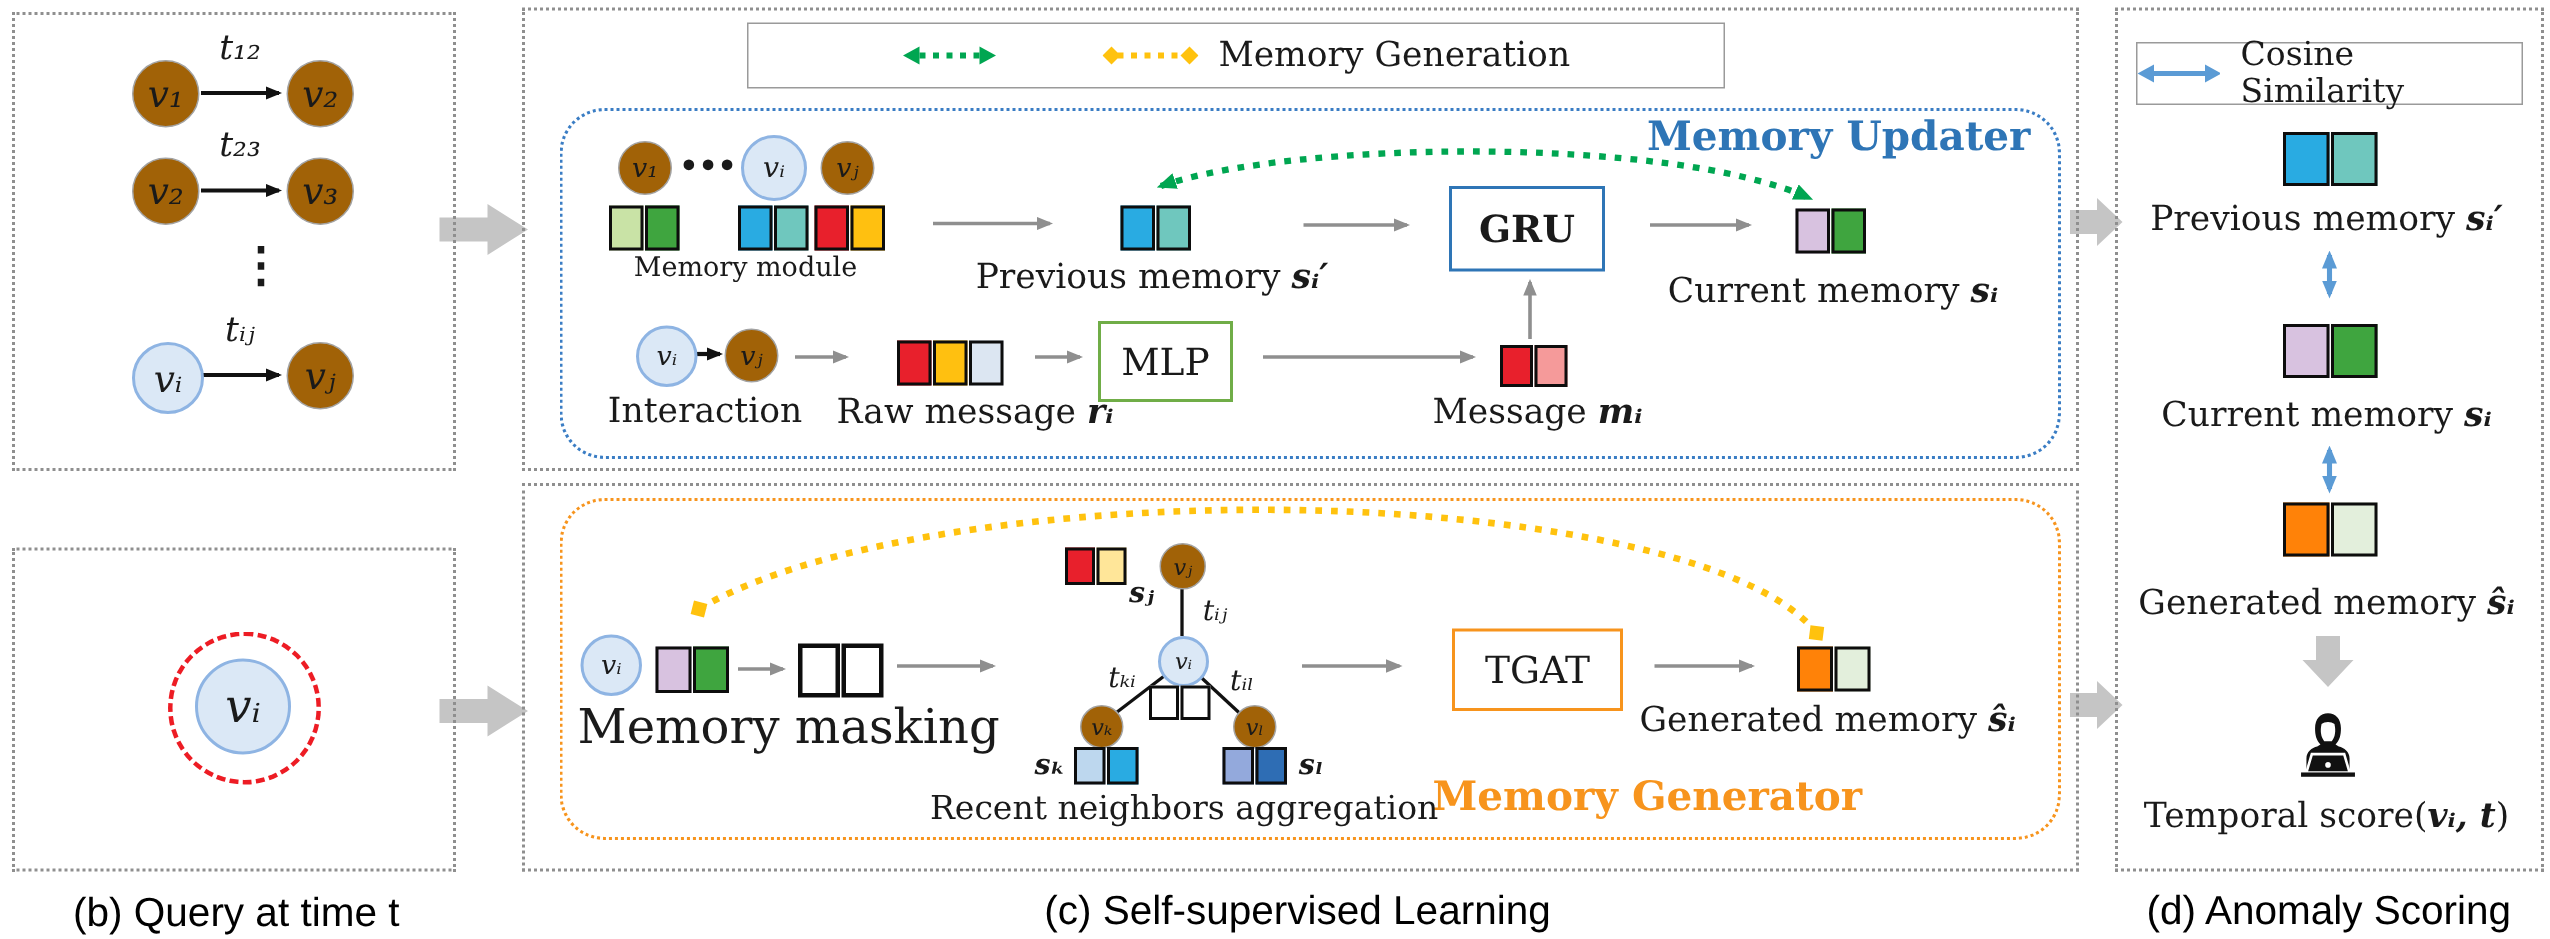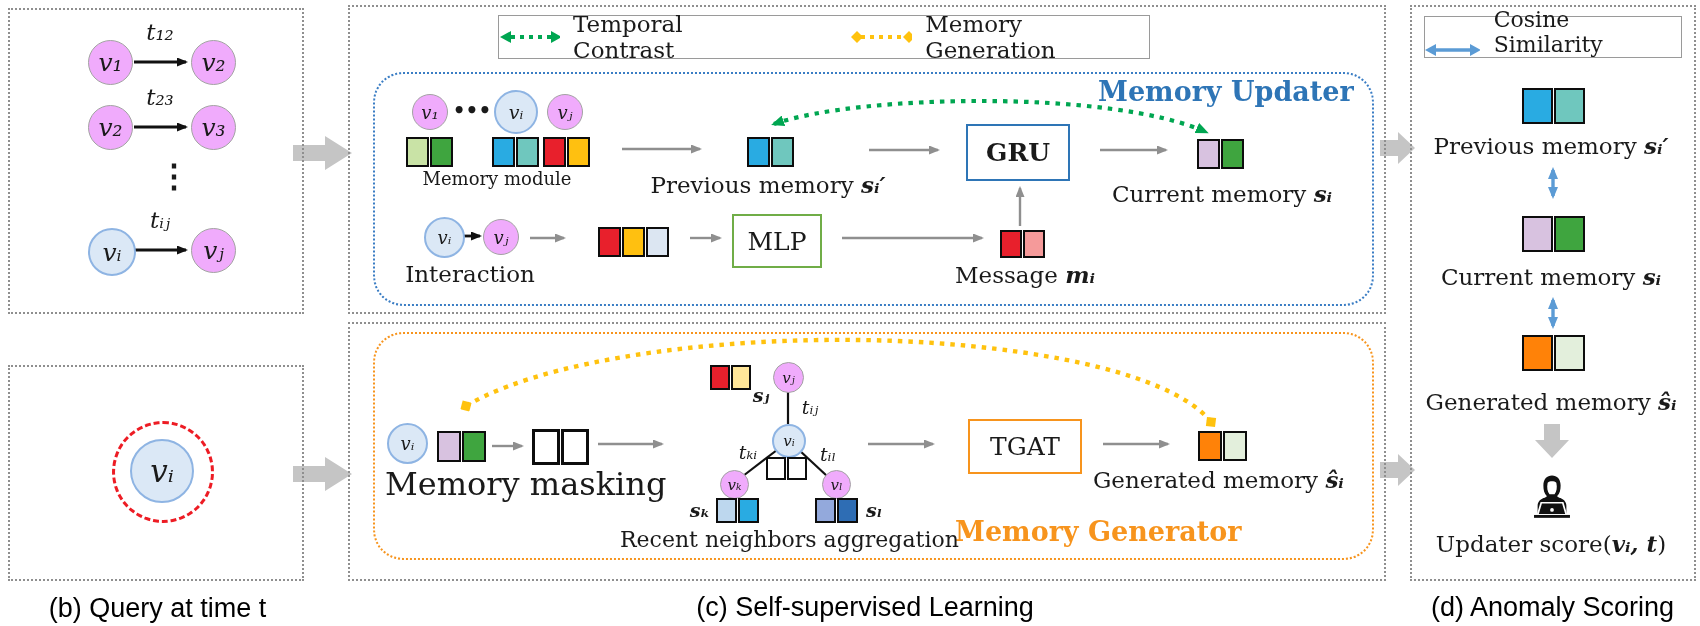--- a/index.html
+++ b/index.html
@@ -7,21 +7,21 @@
           font-family:"DejaVu Serif",serif;color:#1a1a1a;}
   .overlay{position:absolute;left:0;top:0;pointer-events:none;}
   .panel{position:absolute;border:2px dotted #8f8f8f;background:transparent;}
   .roundbox{position:absolute;border-radius:30px;background:transparent;}
   .roundbox.blue{border:2.5px dotted #3a7dc4;}
   .roundbox.orange{border:2.5px dotted #f7941d;}
   .caption{position:absolute;font-family:"Liberation Sans",sans-serif;font-size:27px;color:#000;
            text-align:center;white-space:nowrap;}
   .dlabel{position:absolute;font-size:22px;text-align:center;white-space:nowrap;}
   .dlabel .var,.var{font-style:italic;font-weight:bold;}
-  .node{position:absolute;border-radius:50%;background:#f0abfc;border:1.6px solid #a3a3a3;
+  .node{position:absolute;border-radius:50%;background:#a16207;border:1.6px solid #a3a3a3;
         display:flex;align-items:center;justify-content:center;font-style:italic;}
   .node.blue{background:#dbe8f6;border:2px solid #8eb4e3;}
   .pair{position:absolute;display:flex;}
   .cell{border:2.2px solid #0d0d0d;}
   .cell + .cell{margin-left:1px;}
   .opbox{position:absolute;display:flex;align-items:center;justify-content:center;
          font-size:25px;background:#fff;}
   .opbox.gru{border:2.5px solid #2e75b6;}
   .opbox.mlp{border:2.5px solid #70ad47;}
   .opbox.tgat{border:2.5px solid #f7941d;}
@@ -118,21 +118,20 @@
   <div class="panel" style="left:348px;top:5px;width:1034px;height:305px;"></div>
   <div class="panel" style="left:348px;top:322px;width:1034px;height:255px;"></div>
 
   <div class="legendbox" style="left:498px;top:15px;width:650px;height:42px;gap:70px;">
     <div class="legend-entry">
       <svg width="64" height="14">
         <line x1="12" y1="7" x2="52" y2="7" stroke="#00a651" stroke-width="4" stroke-dasharray="4 5"></line>
         <path d="M12,1 L1,7 L12,13 Z" fill="#00a651"></path>
           <path d="M52,1 L63,7 L52,13 Z" fill="#00a651"></path>
       </svg>
-      <span>Temporal Contrast</span>
     </div>
     <div class="legend-entry">
       <svg width="64" height="14">
         <line x1="10" y1="7" x2="54" y2="7" stroke="#ffc20e" stroke-width="4" stroke-dasharray="4 5"></line>
         <path d="M6,1 L12,7 L6,13 L0,7 Z" fill="#ffc20e"></path>
           <path d="M58,1 L64,7 L58,13 L52,7 Z" fill="#ffc20e"></path>
       </svg>
       <span>Memory Generation</span>
     </div>
   </div>
@@ -179,20 +178,23 @@
 
   <div class="node blue" style="left:424px;top:217px;width:37px;height:37px;font-size:18px;">vᵢ</div>
   <div class="node" style="left:483px;top:219px;width:34px;height:34px;font-size:18px;">vⱼ</div>
   <div class="dlabel" style="left:395px;top:261px;width:150px;font-size:23px;">Interaction</div>
 
   <div class="pair" style="left:598px;top:227px;">
     <div class="cell" style="width: 19px; height: 26px; background: rgb(232, 32, 44);"></div>
     <div class="cell" style="width: 19px; height: 26px; background: rgb(255, 192, 16);"></div>
     <div class="cell" style="width: 19px; height: 26px; background: rgb(220, 230, 242);"></div>
   </div>
+  <div class="dlabel" style="left:555px;top:261px;width:190px;font-size:23px;">
+    <span>Raw message </span><span class="var">rᵢ</span>
+  </div>
 
   <div class="opbox mlp" style="left:732px;top:214px;width:86px;height:50px;">MLP</div>
 
   <div class="pair" style="left:1000px;top:230px;">
     <div class="cell" style="width: 18px; height: 24px; background: rgb(232, 32, 44);"></div>
     <div class="cell" style="width: 18px; height: 24px; background: rgb(245, 154, 154);"></div>
   </div>
   <div class="dlabel" style="left:940px;top:261px;width:170px;font-size:23px;">
     <span>Message </span><span class="var">mᵢ</span>
   </div>
@@ -246,21 +248,21 @@
     <div class="cell" style="width: 20px; height: 26px; background: rgb(227, 239, 220);"></div>
   </div>
   <div class="dlabel" style="left:1093px;top:466px;width:250px;font-size:23px;">
     <span>Generated memory </span><span class="var">ŝᵢ</span>
   </div>
 
   <div class="caption" style="left:600px;top:592px;width:530px;">(c) Self-supervised Learning</div>
 
   <div class="panel" style="left:1410px;top:5px;width:282px;height:572px;"></div>
 
-  <div class="legendbox" style="left:1424px;top:16px;width:256px;height:40px;gap:14px;align-items:flex-end;">
+  <div class="legendbox" style="left:1424px;top:28px;width:256px;height:40px;gap:14px;">
     <svg width="56" height="14">
       <line x1="10" y1="7" x2="46" y2="7" stroke="#5b9bd5" stroke-width="3.4"></line>
       <path d="M11,1 L0,7 L11,13 Z" fill="#5b9bd5"></path>
         <path d="M45,1 L56,7 L45,13 Z" fill="#5b9bd5"></path>
     </svg>
     <span class="legend-entry" style="font-size:22px;">Cosine Similarity</span>
   </div>
 
   <div class="pair" style="left:1522px;top:88px;">
     <div class="cell" style="width: 27px; height: 32px; background: rgb(41, 171, 226);"></div>
@@ -287,21 +289,21 @@
   </div>
 
   <svg style="position:absolute;left:1529px;top:472px;" width="46" height="50" viewBox="0 0 64 64">
     <path d="M12 56 L12 44 C12 38 17 34 22 33 L25 31 C21 27 20 22 20 16 C20 7 25 2 32 2 C39 2 44 7 44 16 C44 22 43 27 39 31 L42 33 C47 34 52 38 52 44 L52 56 Z" fill="#111"></path>
     <path d="M26 12 C24.5 19 25.5 24 28.5 28 L35.5 28 C38.5 24 39.5 19 38 12 C35 9.5 29 9.5 26 12 Z" fill="#fff"></path>
     <path d="M17 40 L47 40 L52 57 L12 57 Z" fill="#111" stroke="#fff" stroke-width="2.4"></path>
     <circle cx="32" cy="50" r="2.6" fill="#fff"></circle>
     <rect x="7" y="57" width="50" height="4" fill="#111"></rect>
   </svg>
   <div class="dlabel" style="left:1420px;top:530px;width:262px;font-size:23px;">
-    <span>Updater score(</span><span class="var">vᵢ, t</span><span>)</span>
+    <span>Temporal score(</span><span class="var">vᵢ, t</span><span>)</span>
   </div>
 
   <div class="caption" style="left:1410px;top:592px;width:285px;">(d) Anomaly Scoring</div>
 
   <svg class="overlay" width="1700" height="626">
     <defs>
       <marker id="mGreen" markerWidth="13" markerHeight="11" refX="10" refY="5.5" orient="auto-start-reverse" markerUnits="userSpaceOnUse">
         <path d="M0,0 L13,5.5 L0,11 Z" fill="#00a651"></path>
         </marker>
       <marker id="dYellow" markerWidth="13" markerHeight="13" refX="6.5" refY="6.5" orient="auto" markerUnits="userSpaceOnUse">

